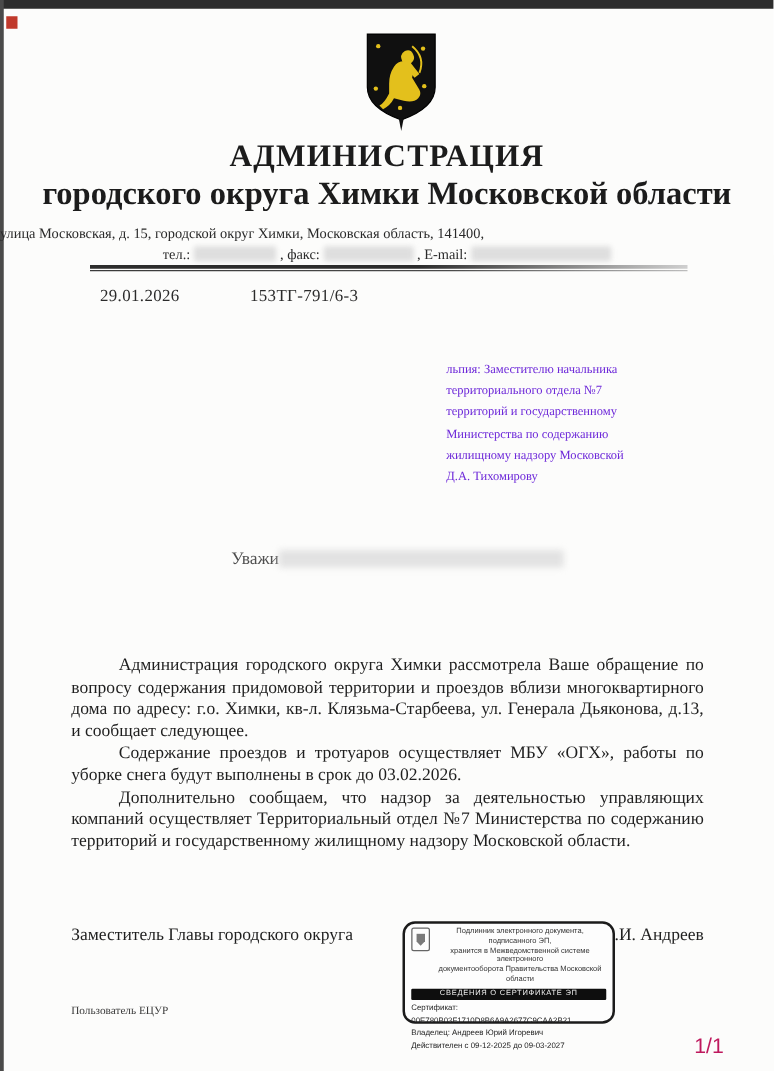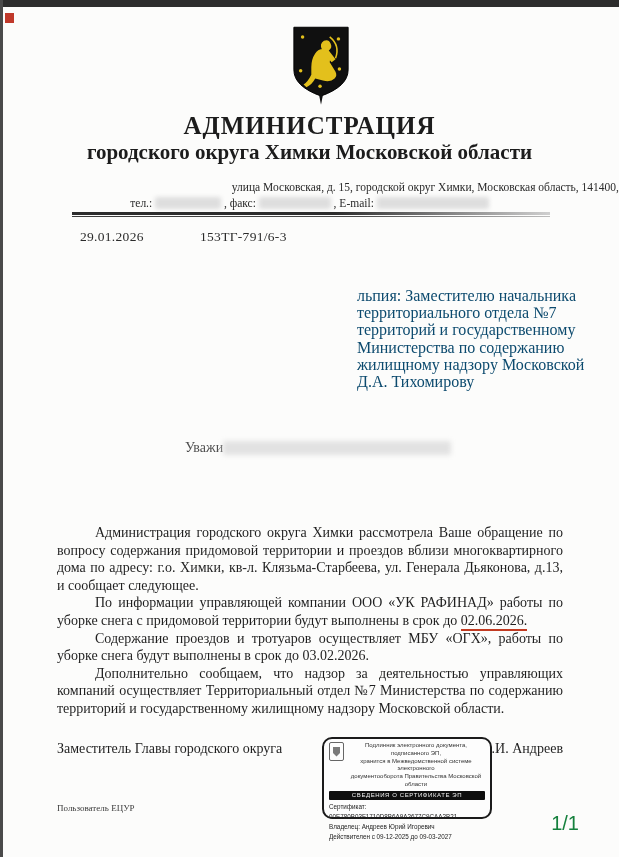--- a/index.html
+++ b/index.html
@@ -15,24 +15,24 @@
 
   .crest { position:absolute; left:0; right:0; top:24px; text-align:center; }
   .crest svg { display:inline-block; margin-left:22px; }
 
   .org-title {
     position:absolute; left:0; right:0; top:112px; text-align:center;
     font-size:25px; font-weight:700; letter-spacing:1px; color:#1c1c1c;
   }
   .org-subtitle {
     position:absolute; left:0; right:0; top:140px; text-align:center;
-    font-size:21px; font-weight:600; color:#1c1c1c;
+    font-size:26px; font-weight:600; color:#1c1c1c;
   }
   .address-line {
-    position:absolute; left:0; right:0; top:181px; text-align:right;
+    position:absolute; left:0; right:0; top:181px; text-align:left;
     font-size:11.5px; color:#2a2a2a;
   }
   .contacts-line {
     position:absolute; left:0; right:0; top:197px; text-align:center;
     font-size:11.5px; color:#2a2a2a;
   }
   .redact {
     display:inline-block; background:#dedede; filter:blur(2px);
     border-radius:2px; vertical-align:-2px; height:12px;
   }
@@ -43,21 +43,21 @@
   .rule-wrap { position:absolute; left:72px; top:212px; width:478px; }
   .rule-a { height:3px; background:linear-gradient(to right,#2c2c2c 0%,#2c2c2c 55%,#8f8f8f 82%,#cfcfcf 100%); }
   .rule-b { height:1px; margin-top:1px; background:linear-gradient(to right,#3a3a3a 0%,#4a4a4a 60%,#bdbdbd 100%); }
 
   .meta-row { position:absolute; top:229px; left:0; width:100%; font-size:13.5px; color:#2b2b2b; letter-spacing:0.3px; }
   .meta-date { position:absolute; left:80px; top:0; }
   .meta-number { position:absolute; left:200px; top:0; }
 
   .recipient {
     position:absolute; left:357px; top:287px; width:236px;
-    font-size:16px; line-height:17.2px; color:#0c4a6e;
+    font-size:10px; line-height:17.2px; color:#6d28d9;
   }
   .recipient-name { }
 
   .greeting { position:absolute; left:185px; top:440px; font-size:14px; color:#4f4f4f; }
   .greeting-text { filter:blur(0.4px); }
   .redact.greet { width:228px; height:14px; background:#e2e2e2; filter:blur(2.5px); vertical-align:-3px; }
 
   .body-text {
     position:absolute; left:57px; top:524px; width:506px;
     font-size:14px; line-height:17.6px; text-align:justify; color:#1f1f1f;
@@ -79,21 +79,21 @@
   .stamp-emblem { width:15px; height:19px; border:1px solid #666; border-radius:2px; flex:0 0 auto;
     display:flex; align-items:center; justify-content:center; }
   .stamp-emblem-inner { width:7px; height:10px; background:#7a7a7a; clip-path:polygon(0 0,100% 0,100% 65%,50% 100%,0 65%); }
   .stamp-header { flex:1; font-size:6px; line-height:1.3; color:#333; text-align:center; }
   .stamp-banner {
     margin-top:2px; background:#0e0e0e; color:#efefef; text-align:center;
     font-size:6px; letter-spacing:0.6px; padding:1.5px 0; border-radius:1px;
   }
   .stamp-info { margin-top:2px; font-size:6.3px; line-height:1.6; color:#222; }
 
-  .page-number { position:absolute; right:40px; bottom:22px; font-size:20px; color:#15803d; font-family:"Liberation Sans", sans-serif; }
+  .page-number { position:absolute; right:40px; bottom:10px; font-size:17px; color:#be185d; font-family:"Liberation Sans", sans-serif; }
 </style>
 </head>
 <body>
 
 <div class="page">
 
   <div class="top-bar"></div>
   <div class="left-strip"></div>
   <div class="red-mark"></div>
 
@@ -144,21 +144,20 @@
     <div>жилищному надзору Московской</div>
     <div class="recipient-name">Д.А. Тихомирову</div>
   </div>
 
   <div class="greeting">
     <span class="greeting-text">Уважи</span><span class="redact greet"></span>
   </div>
 
   <div class="body-text">
     <p>Администрация городского округа Химки рассмотрела Ваше обращение по вопросу содержания придомовой территории и проездов вблизи многоквартирного дома по адресу: г.о. Химки, кв-л. Клязьма-Старбеева, ул. Генерала Дьяконова, д.13, и сообщает следующее.</p>
-    <p><span>По информации управляющей компании ООО «УК РАФИНАД» работы по уборке снега с придомовой территории будут выполнены в срок до </span><span class="red-underline">02.06.2026.</span></p>
     <p>Содержание проездов и тротуаров осуществляет МБУ «ОГХ», работы по уборке снега будут выполнены в срок до 03.02.2026.</p>
     <p>Дополнительно сообщаем, что надзор за деятельностью управляющих компаний осуществляет Территориальный отдел №7 Министерства по содержанию территорий и государственному жилищному надзору Московской области.</p>
   </div>
 
   <div class="sig-row">
     <span class="sig-position">Заместитель Главы городского округа</span>
     <span class="sig-name">Ю.И. Андреев</span>
   </div>
 
   <div class="stamp">

